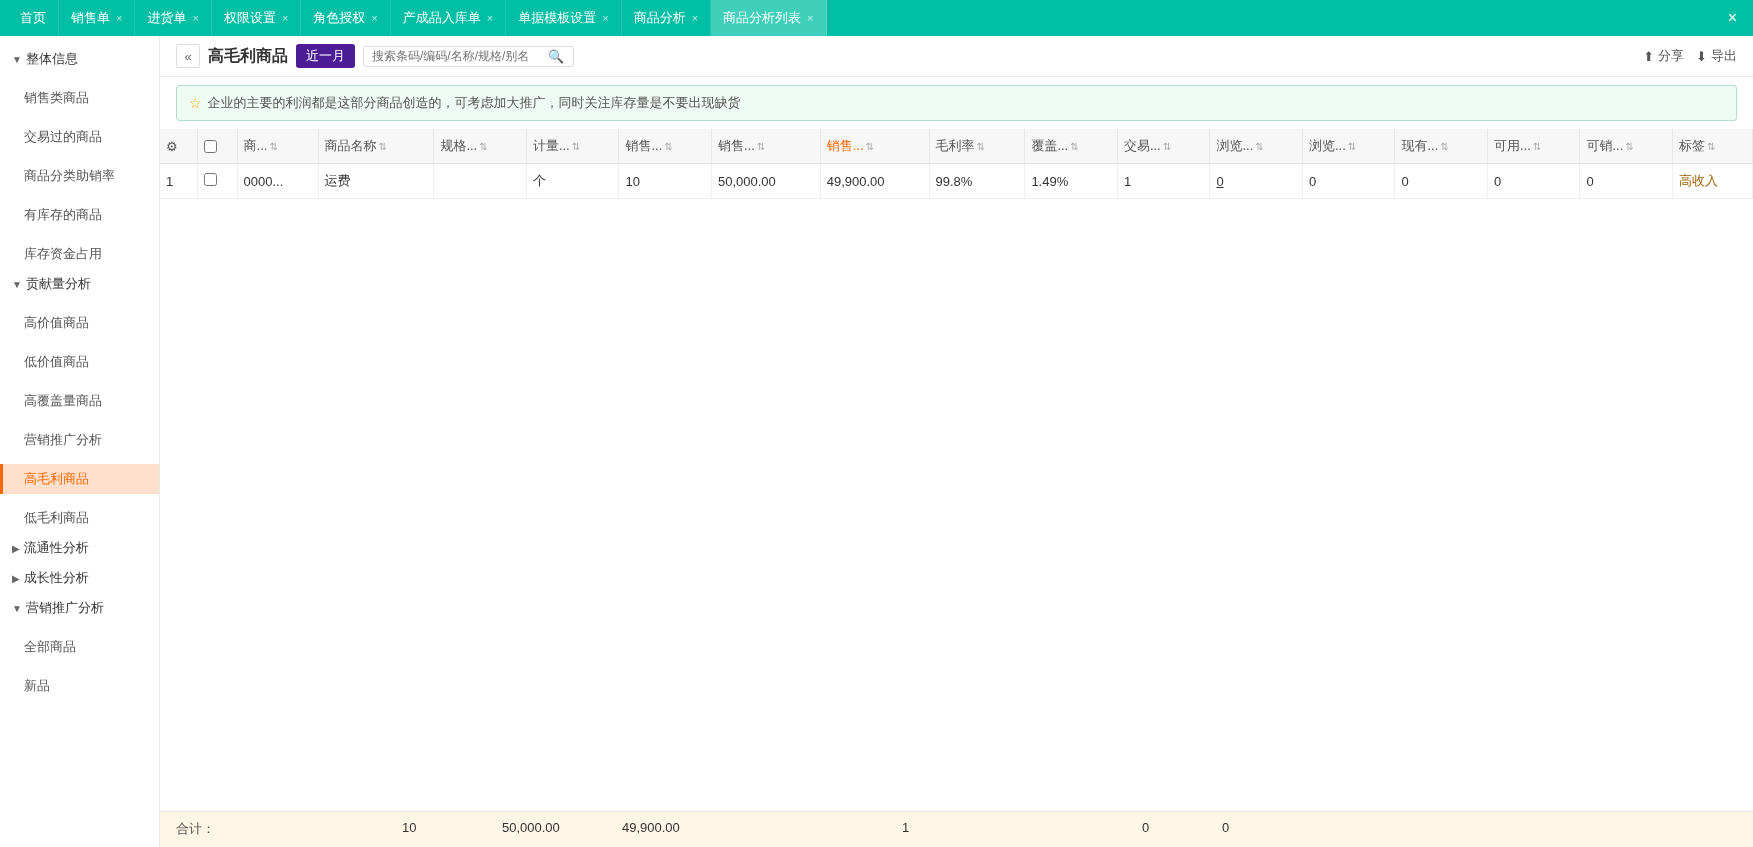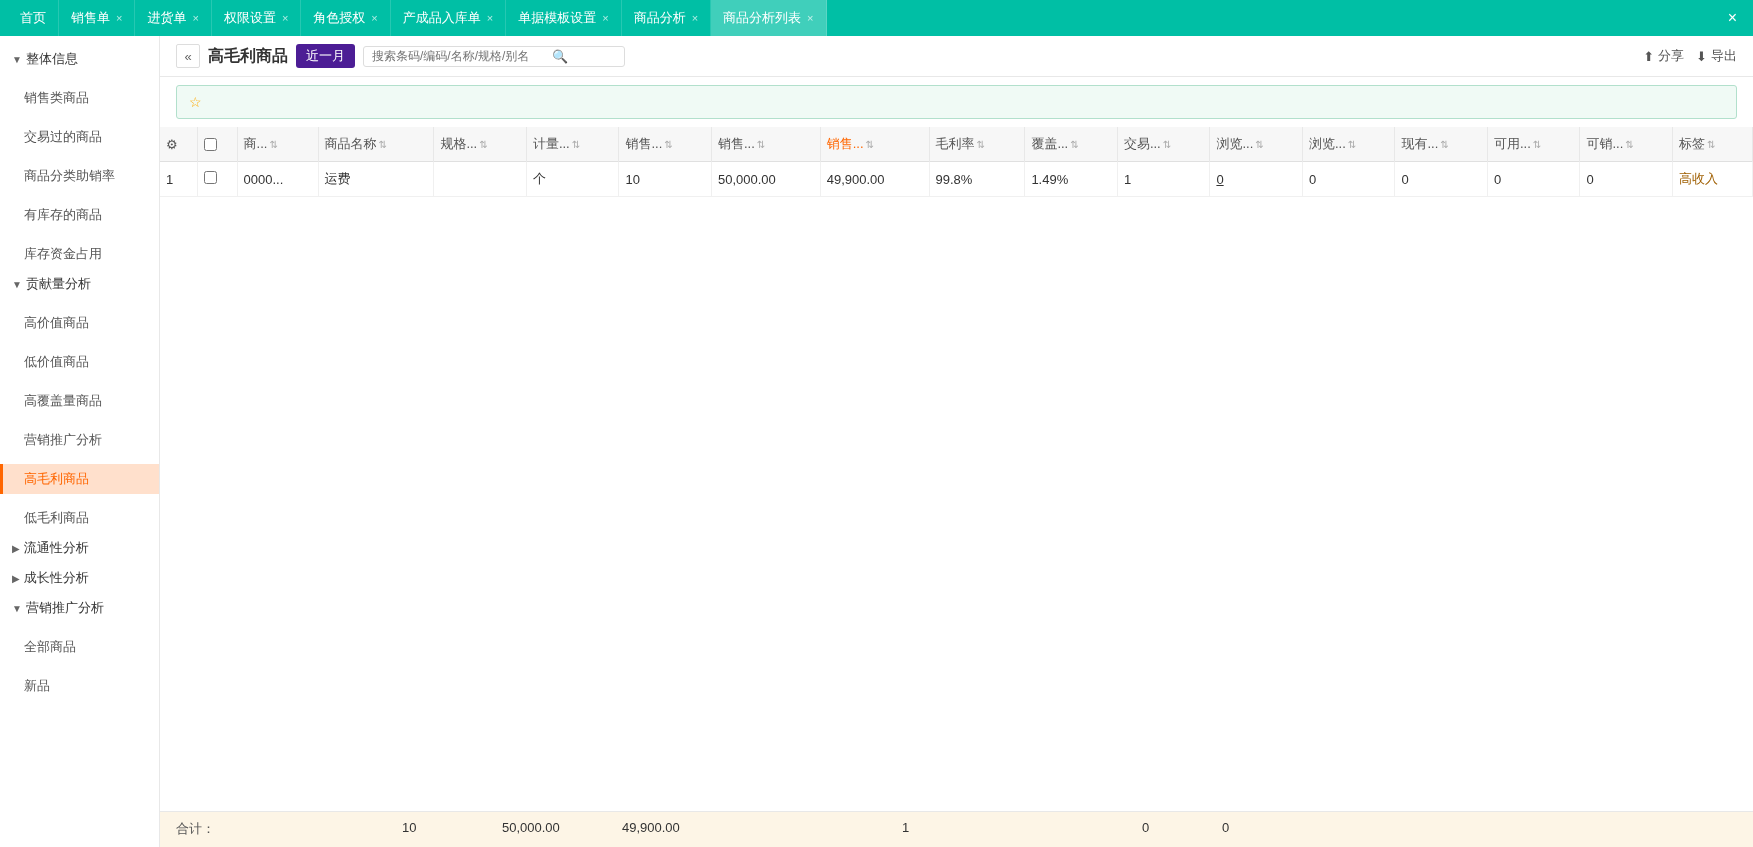--- a/index.html
+++ b/index.html
@@ -125,21 +125,21 @@
       border-radius: 3px;
       cursor: pointer;
       font-size: 13px;
     }
     .search-input-wrap {
       display: flex;
       align-items: center;
       border: 1px solid #ddd;
       border-radius: 3px;
       padding: 2px 8px;
-      width: 262px;
+      width: 211px;
     }
     .search-input-wrap input {
       border: none;
       outline: none;
       font-size: 12px;
       width: 180px;
       color: #999;
     }
     .search-icon { color: #999; cursor: pointer; }
     .header-actions {
@@ -379,20 +379,21 @@
         </div>
         <div class="header-action-btn">
           <span>⬇</span>
           <span>导出</span>
         </div>
       </div>
     </div>
 
     <div class="info-banner">
       <span class="info-icon">☆</span>
+      <span>企业的主要的利润都是这部分商品创造的，可考虑加大推广，同时关注库存量是不要出现缺货</span>
     </div>
 
     <div class="table-wrap">
       <table>
         <thead>
           <tr>
             <th>
                 <div class="col-header">⚙</div>
               </th>
             <th>

